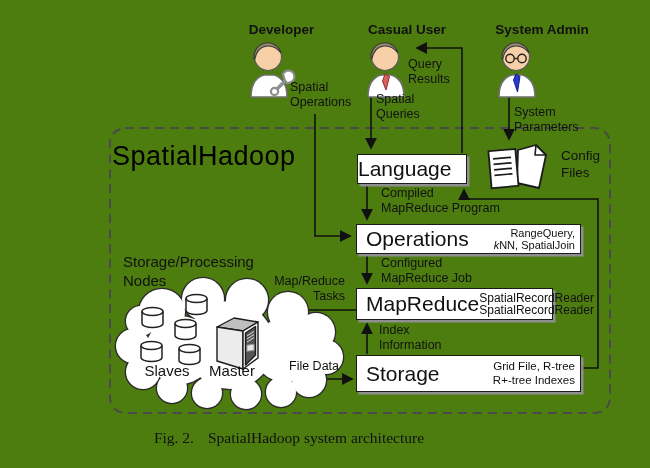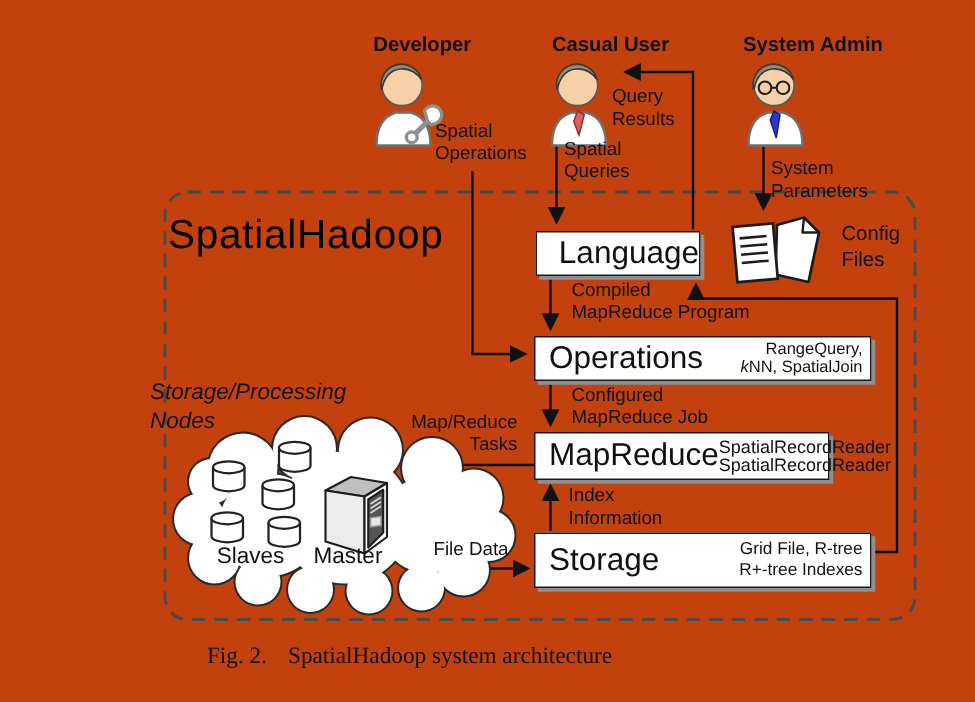--- a/index.html
+++ b/index.html
@@ -1,33 +1,33 @@
 <!DOCTYPE html>
 <html><head>
 <meta charset="utf-8">
 <style>
   html,body{margin:0;padding:0;background:#fff;}
-  .fig{position:relative;width:650px;height:468px;background:#c2410c;overflow:hidden;
+  .fig{position:relative;width:650px;height:468px;background:#4d7c0f;overflow:hidden;
        font-family:"Liberation Sans",sans-serif;color:#111;}
   svg.layer{position:absolute;left:0;top:0;width:650px;height:468px;}
   .lbl{position:absolute;font-size:12.5px;line-height:15px;white-space:pre;color:#111;}
   .actor-name{position:absolute;font-size:13.5px;font-weight:bold;text-align:center;}
   .bigtitle{position:absolute;font-size:27px;color:#000;letter-spacing:.5px;}
   .subhead{position:absolute;font-size:15px;line-height:19px;color:#111;}
   .nodelbl{position:absolute;font-size:15px;text-align:center;}
   .box{position:absolute;background:#fff;border:1.8px solid #1a1a1a;
        box-shadow:2.5px 2.5px 0 #8f8f8f;display:flex;align-items:center;box-sizing:border-box;}
   .box .main{font-size:21px;padding-left:9px;white-space:nowrap;}
   .box .detail{margin-left:auto;text-align:right;padding-right:5px;font-size:11px;line-height:12.5px;white-space:nowrap;}
   .box .detail.sm{font-size:12px;line-height:12px;}
-  .box.center{justify-content:flex-end;padding-left:28px;}
+  .box.center{justify-content:flex-start;}
   .box.center .main{padding-left:0;}
   .ital{font-style:italic;}
   .caption{position:absolute;left:0;top:429px;width:546px;text-align:center;
-           font-family:"Liberation Serif",serif;font-size:15.5px;color:#111;}
+           font-family:"Liberation Serif",serif;font-size:15.5px;color:#111;padding-left:16px;}
   .caption .gap{display:inline-block;width:14px;}
 </style>
 </head>
 <body>
 
 <div class="fig">
 
   <svg class="layer" viewBox="0 0 650 468">
     <defs>
       <marker id="ah" viewBox="0 0 10 10" refX="8.5" refY="5" markerWidth="7.5" markerHeight="7.5" orient="auto-start-reverse">
@@ -181,21 +181,21 @@
   <div class="lbl" style="left:408px;top:57px;"><span>Query</span><br><span>Results</span></div>
   <div class="lbl" style="left:514px;top:89px;margin-top:16px;"><span>System</span><br><span>Parameters</span></div>
   <div class="lbl" style="left:381px;top:186px;"><span>Compiled</span><br><span>MapReduce Program</span></div>
   <div class="lbl" style="left:381px;top:256px;"><span>Configured</span><br><span>MapReduce Job</span></div>
   <div class="lbl" style="left:379px;top:323px;"><span>Index</span><br><span>Information</span></div>
   <div class="lbl" style="left:230px;top:274px;width:115px;text-align:right;"><span>Map/Reduce</span><br><span>Tasks</span></div>
   <div class="lbl" style="left:289px;top:359px;">File Data</div>
   <div class="lbl" style="left:561px;top:147px;font-size:13.5px;line-height:17px;"><span>Config</span><br><span>Files</span></div>
 
   <div class="bigtitle" style="left:112px;top:141px;">SpatialHadoop</div>
-  <div class="subhead" style="left:100px;top:252px;font-style:italic;"><span>Storage/Processing</span><br><span>Nodes</span></div>
+  <div class="subhead" style="left:123px;top:252px;"><span>Storage/Processing</span><br><span>Nodes</span></div>
   <div class="nodelbl" style="left:136px;top:362px;width:62px;">Slaves</div>
   <div class="nodelbl" style="left:200px;top:362px;width:64px;">Master</div>
 
   <div class="box center" style="left:357px;top:154px;width:110px;height:30px;">
     <span class="main">Language</span>
   </div>
 
   <div class="box" style="left:356px;top:224px;width:225px;height:30px;">
     <span class="main">Operations</span>
     <span class="detail">

